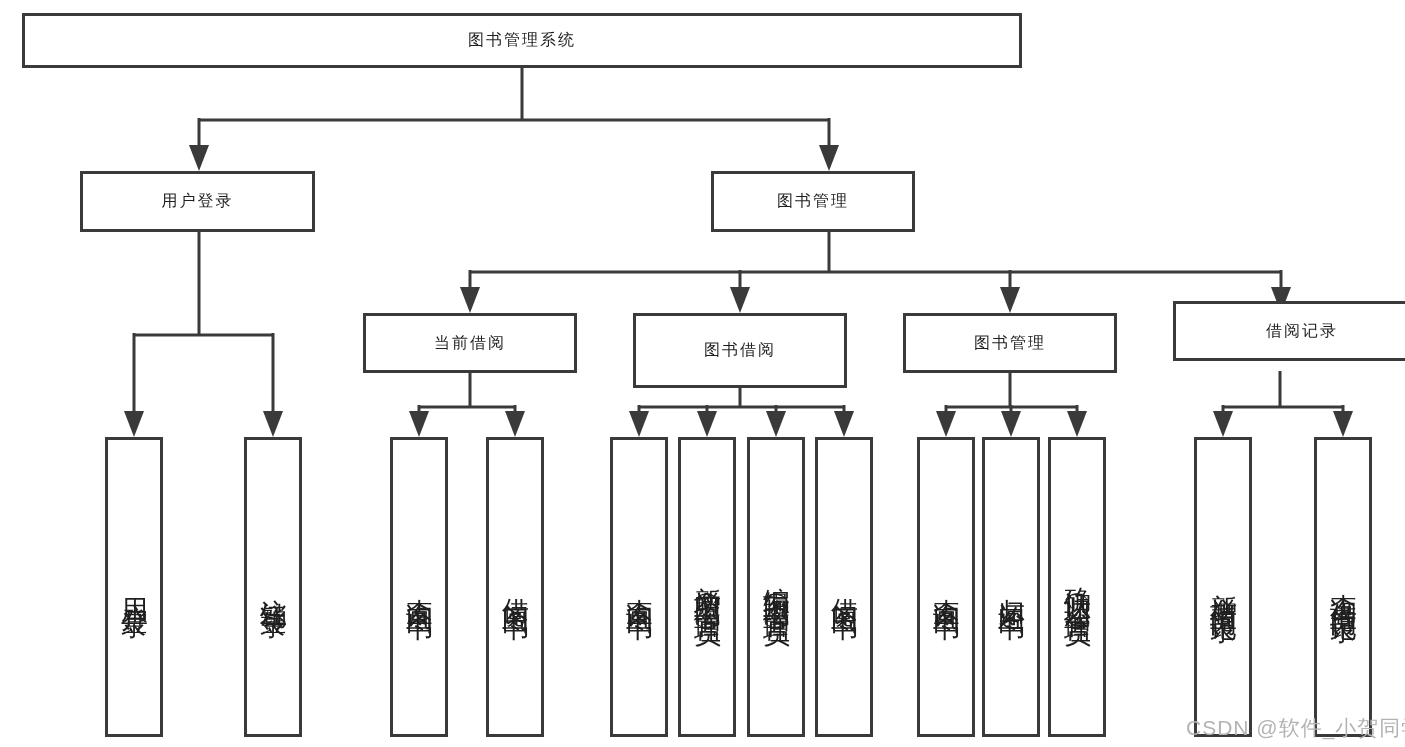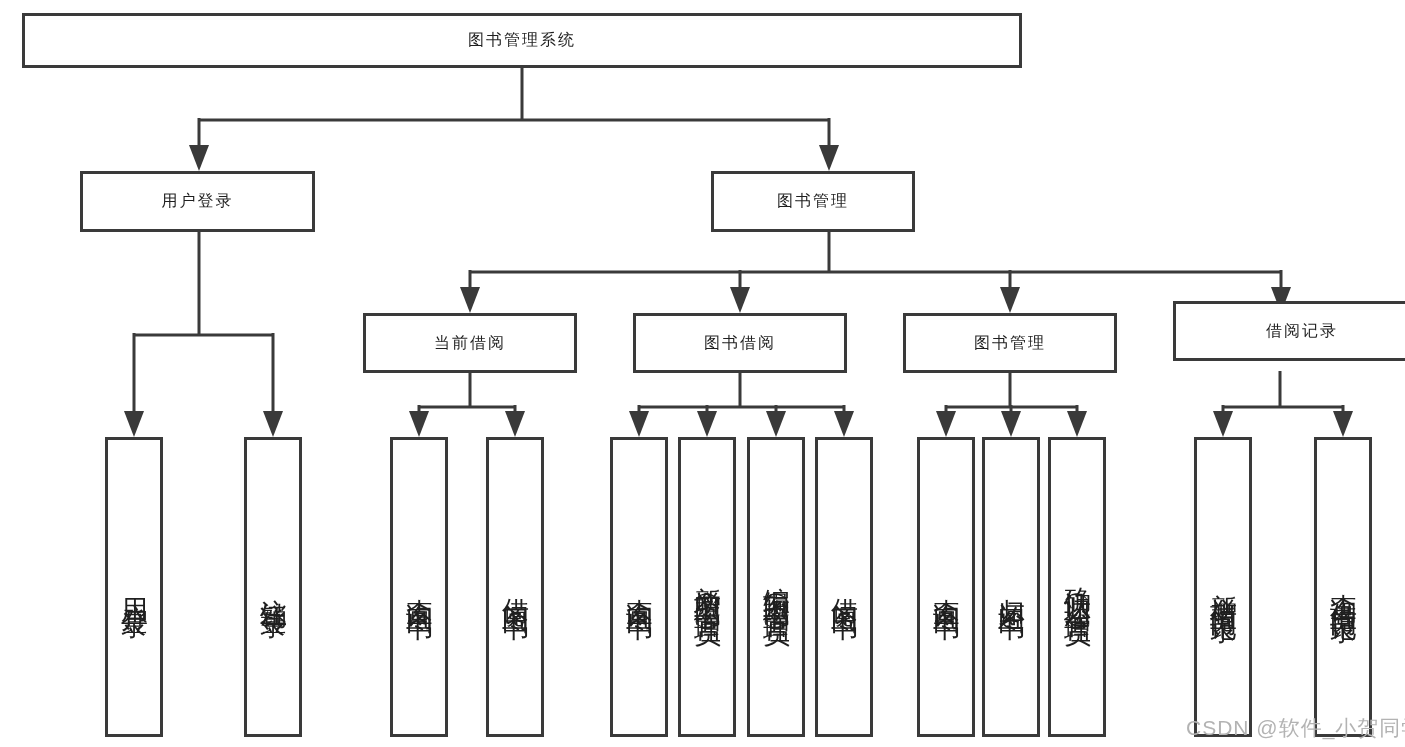--- a/index.html
+++ b/index.html
@@ -107,21 +107,21 @@
     <polygon points="1213,411 1233,411 1223,437"></polygon>
     <polygon points="1333,411 1353,411 1343,437"></polygon>
   </svg>
 
   <div class="node h" style="left:22px;top:13px;width:1000px;height:55px">图书管理系统</div>
 
   <div class="node h" style="left:80px;top:171px;width:235px;height:61px">用户登录</div>
   <div class="node h" style="left:711px;top:171px;width:204px;height:61px">图书管理</div>
 
   <div class="node h" style="left:363px;top:313px;width:214px;height:60px">当前借阅</div>
-  <div class="node h" style="left:633px;top:313px;width:214px;height:60px">图书借阅</div>
+  <div class="node h" style="left:633px;top:313px;width:214px;height:75px">图书借阅</div>
   <div class="node h" style="left:903px;top:313px;width:214px;height:60px">图书管理</div>
   <div class="node h" style="left:1173px;top:301px;width:258px;height:60px">借阅记录</div>
 
   <div class="node v" style="left:105px;top:437px;width:58px;height:300px">用户登录</div>
   <div class="node v" style="left:244px;top:437px;width:58px;height:300px">注销登录</div>
 
   <div class="node v" style="left:390px;top:437px;width:58px;height:300px">查询图书</div>
   <div class="node v" style="left:486px;top:437px;width:58px;height:300px">借阅图书</div>
 
   <div class="node v" style="left:610px;top:437px;width:58px;height:300px">查询图书</div>

